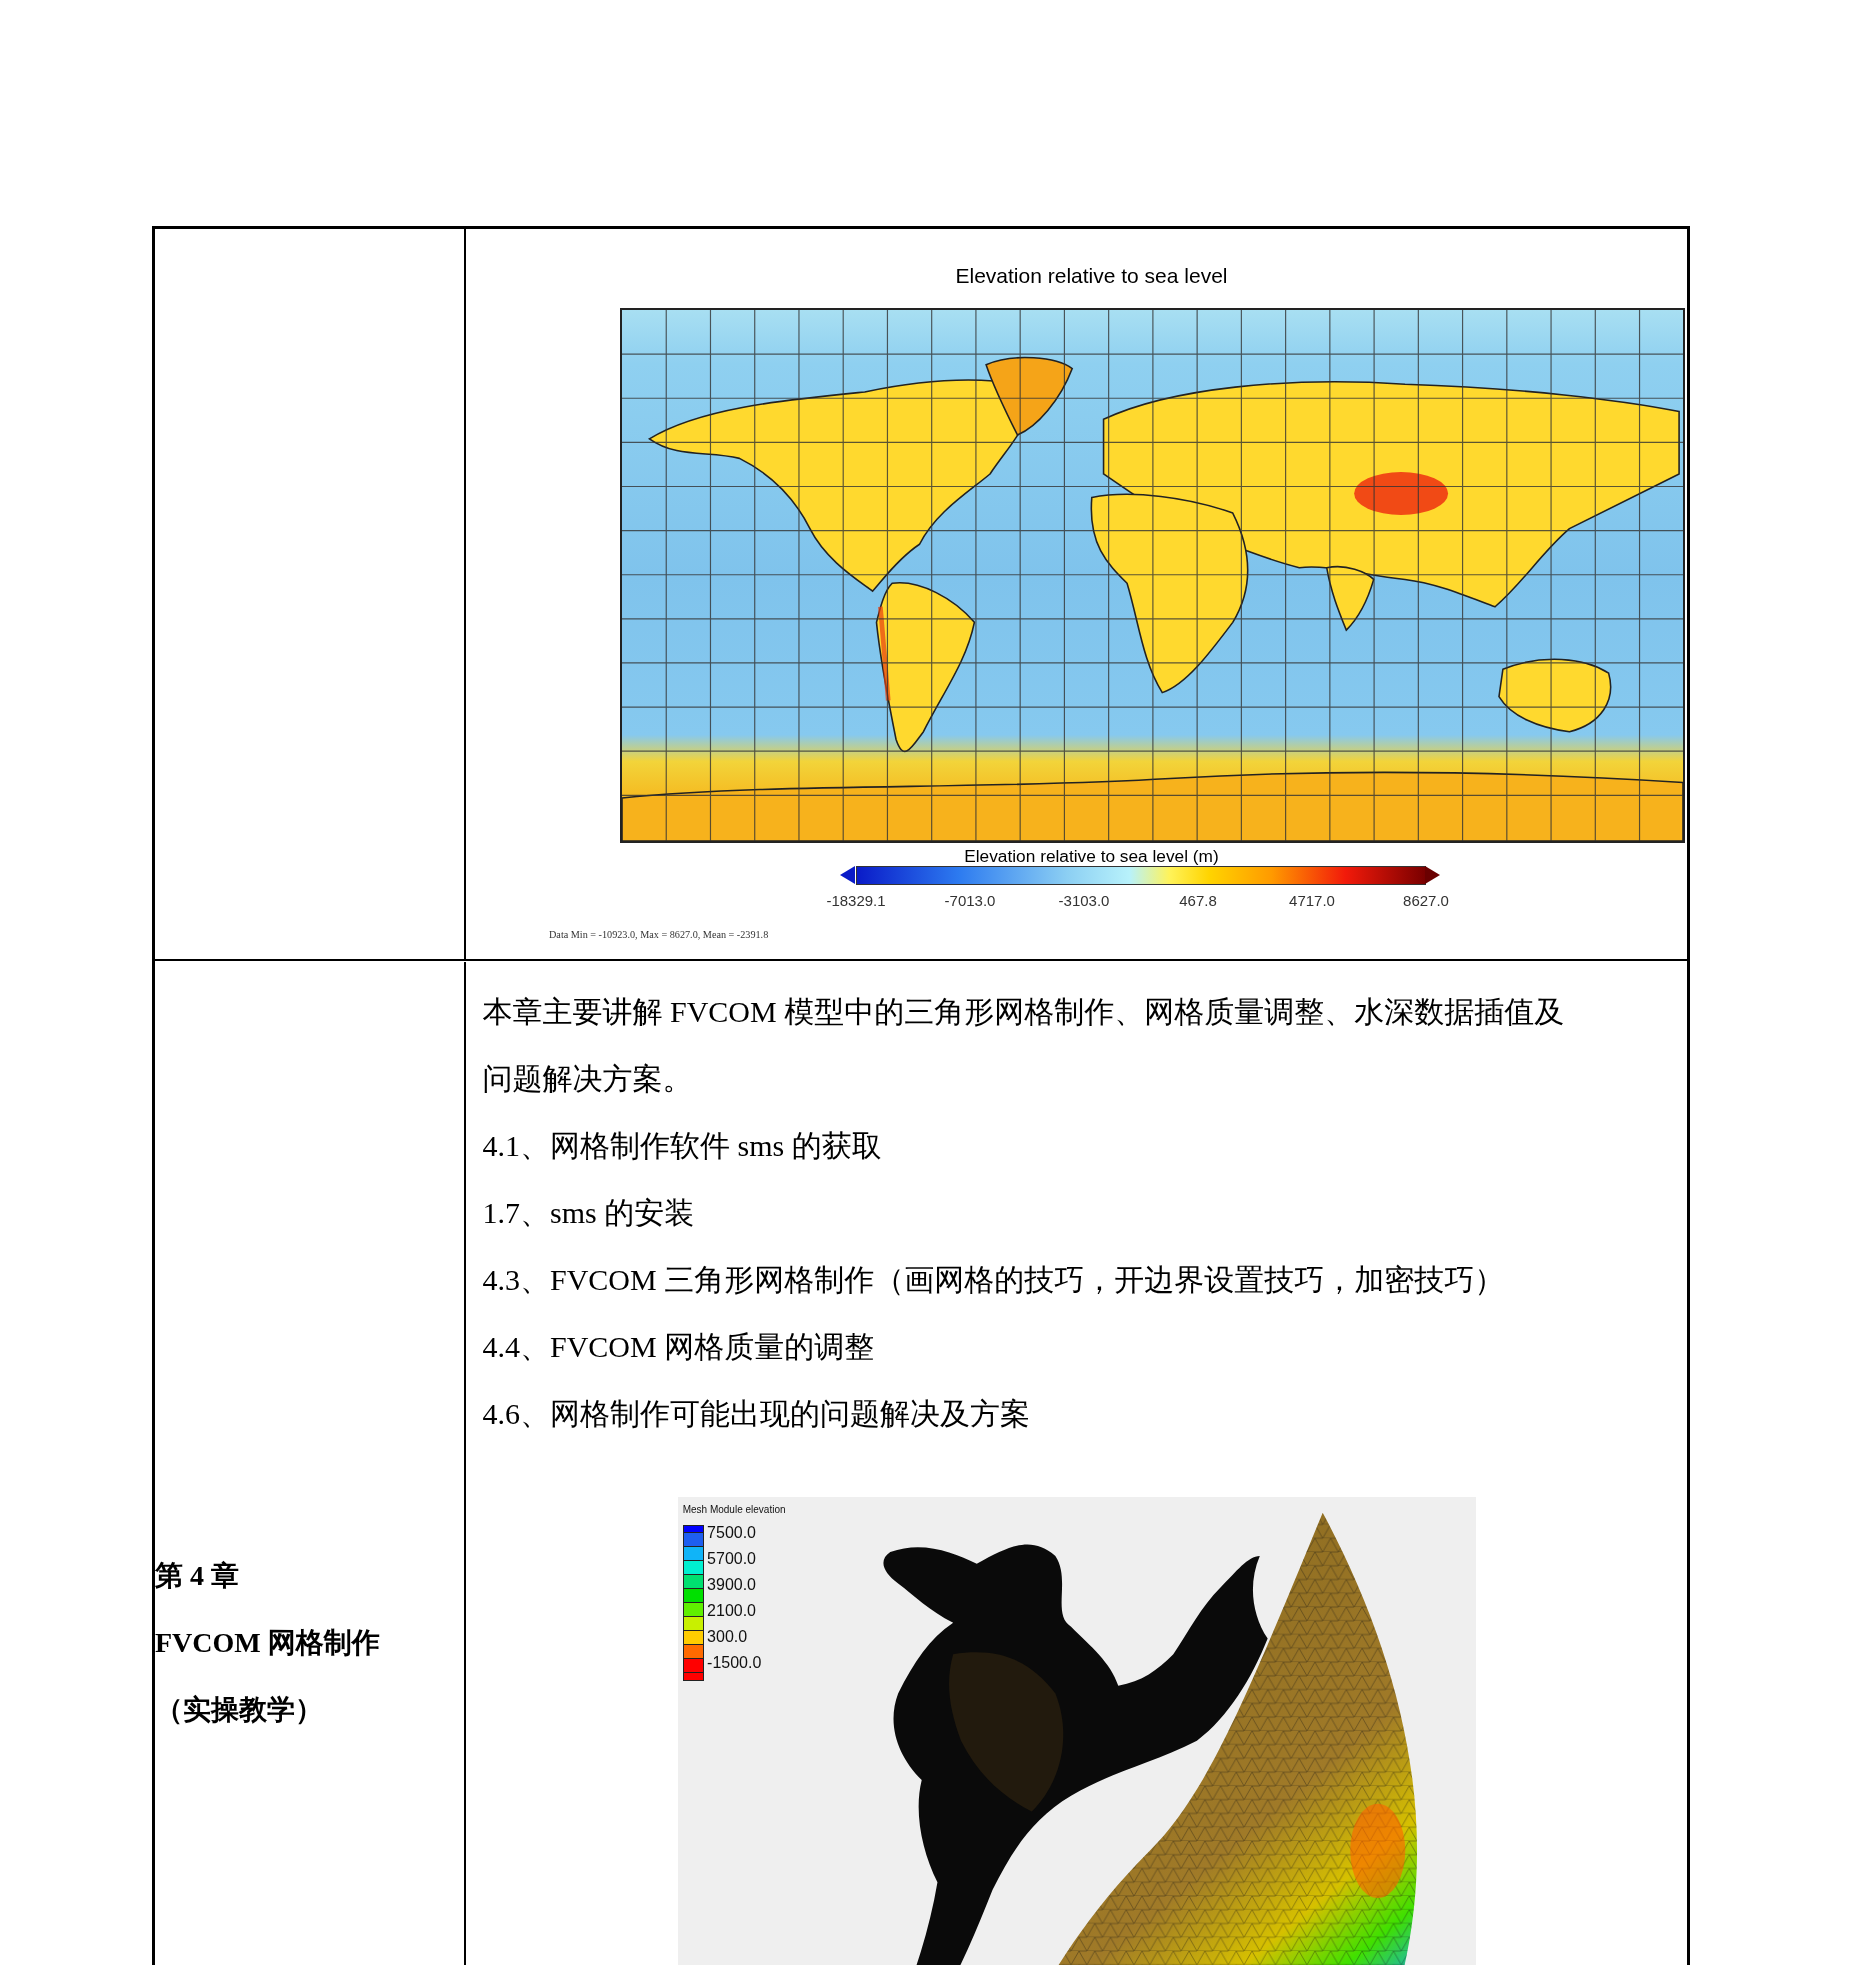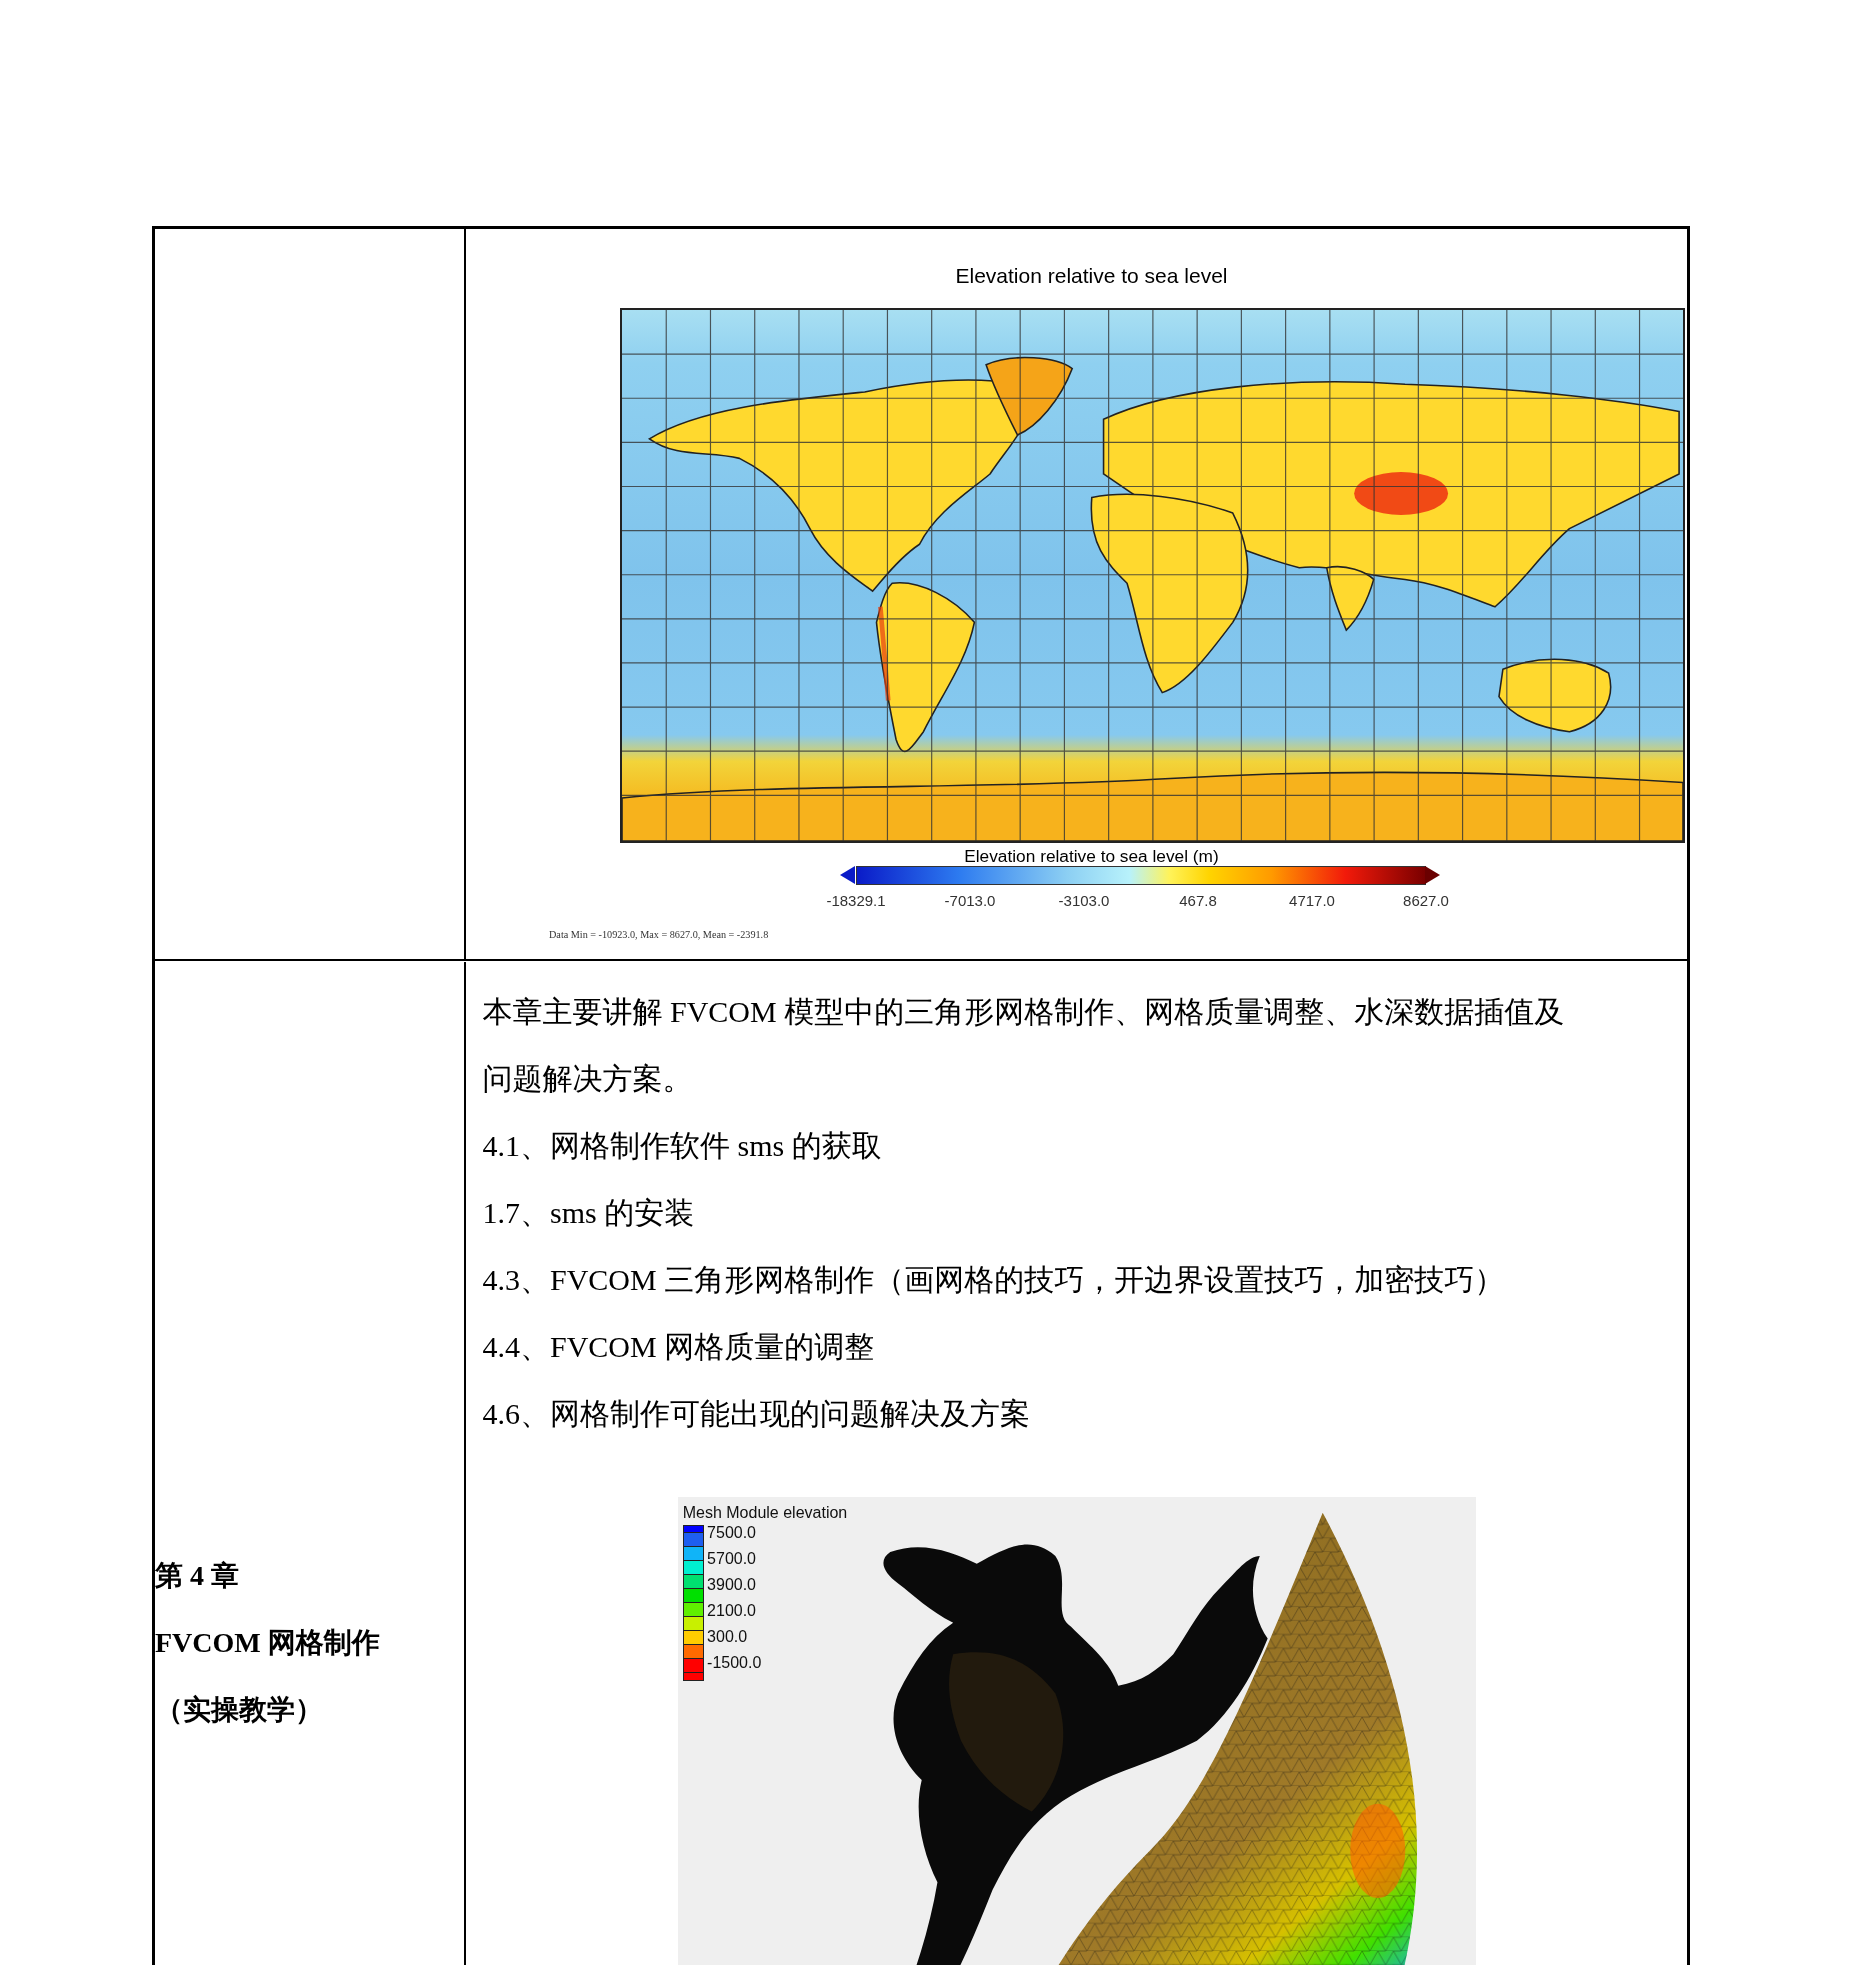--- a/index.html
+++ b/index.html
@@ -41,21 +41,21 @@
   .chapter { position:absolute; left:0; right:12px; top:580px; text-align:left;
              font-family:"Liberation Serif", serif; font-weight:bold; font-size:28px; line-height:67px; }
 
   
   .content { position:absolute; left:16.5px; top:15.7px; right:15.7px; font-size:30px; line-height:67px; }
   .content p { margin:0; white-space:nowrap; }
 
   
   .fig-mesh { position:absolute; left:212px; top:535px; width:798px; height:857px;
               background:#efefef; overflow:hidden; }
-  .mesh-title { position:absolute; left:4.7px; top:7px; font-family:"Liberation Sans", sans-serif; font-size:16px; color:#111; }
+  .mesh-title { position:absolute; left:4.7px; top:7px; font-family:"Liberation Sans", sans-serif; font-size:10px; color:#111; }
   .mesh-legend { position:absolute; left:4.7px; top:28px; }
   .mesh-swatches { position:absolute; left:0; top:0; width:19.7px; border:0.8px solid #222; }
   .mesh-sw { height:13px; border-bottom:0.4px solid #222; }
   .mesh-labels { position:absolute; left:24.4px; top:0; }
   .mesh-lab { font-family:"Liberation Sans", sans-serif; font-size:16px; height:26px; line-height:15.7px; color:#111; }
   .fig-mesh svg { position:absolute; left:0; top:0; width:100%; height:100%; }
 </style>
 </head>
 <body>
 

